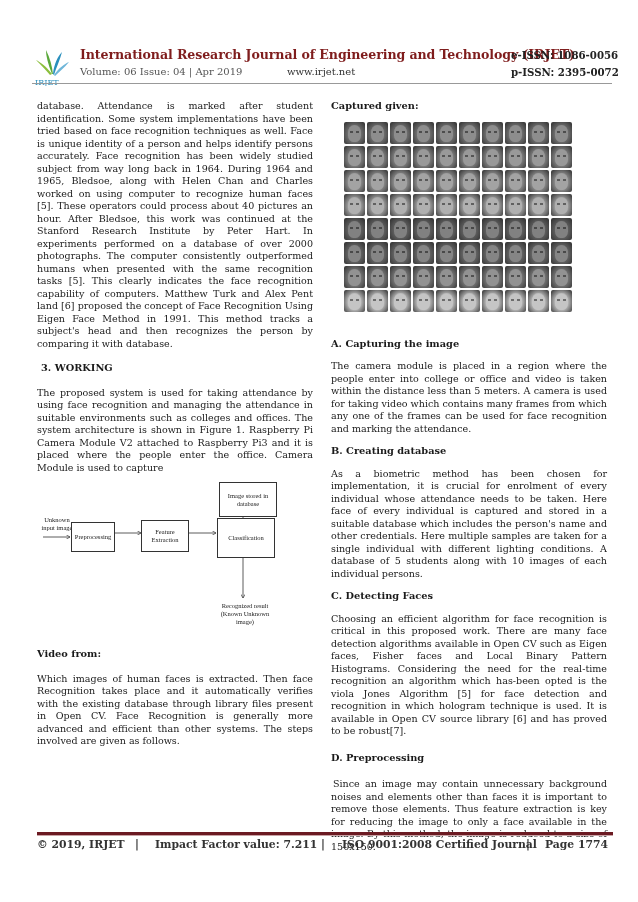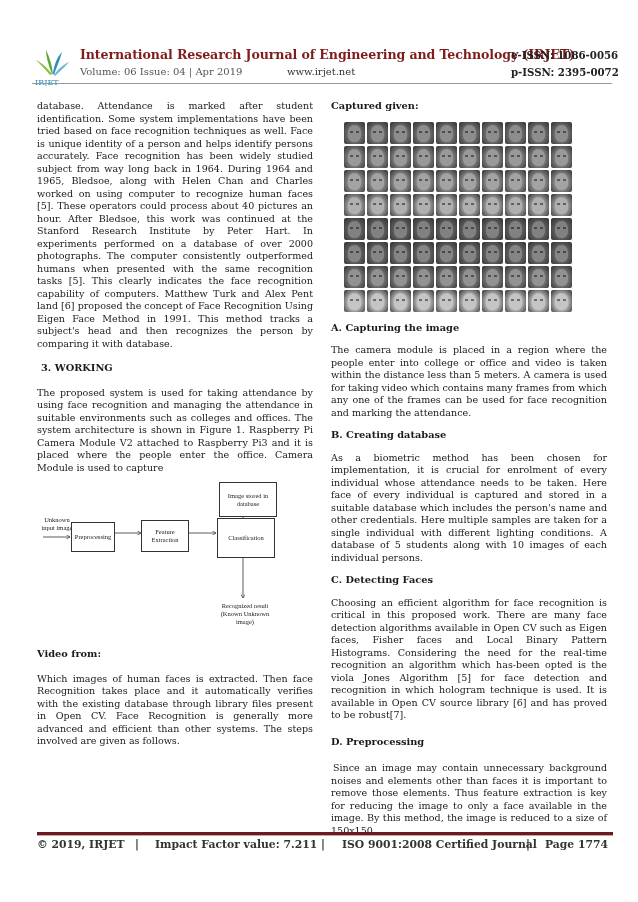--- a/index.html
+++ b/index.html
@@ -169,21 +169,21 @@
       <div class="face" style="background: radial-gradient(at 50% 55%, rgb(181, 181, 181) 0%, rgb(181, 181, 181) 45%, rgb(46, 46, 46) 100%);"></div>
       <div class="face" style="background: radial-gradient(at 50% 55%, rgb(181, 181, 181) 0%, rgb(181, 181, 181) 45%, rgb(46, 46, 46) 100%);"></div>
       <div class="face" style="background: radial-gradient(at 50% 55%, rgb(181, 181, 181) 0%, rgb(181, 181, 181) 45%, rgb(46, 46, 46) 100%);"></div>
       <div class="face" style="background: radial-gradient(at 50% 55%, rgb(181, 181, 181) 0%, rgb(181, 181, 181) 45%, rgb(46, 46, 46) 100%);"></div>
       <div class="face" style="background: radial-gradient(at 50% 55%, rgb(181, 181, 181) 0%, rgb(181, 181, 181) 45%, rgb(46, 46, 46) 100%);"></div>
       <div class="face" style="background: radial-gradient(at 50% 55%, rgb(181, 181, 181) 0%, rgb(181, 181, 181) 45%, rgb(46, 46, 46) 100%);"></div>
       <div class="face" style="background: radial-gradient(at 50% 55%, rgb(181, 181, 181) 0%, rgb(181, 181, 181) 45%, rgb(46, 46, 46) 100%);"></div>
       <div class="face" style="background: radial-gradient(at 50% 55%, rgb(181, 181, 181) 0%, rgb(181, 181, 181) 45%, rgb(46, 46, 46) 100%);"></div>
     </div>
 
-  <p class="heading" style="margin-top:10px;">A. Capturing the image</p>
+  <p class="heading" style="margin-top:26px;">A. Capturing the image</p>
   <p class="para" style="margin-top:10px;">The camera module is placed in a region where the people enter into college or office and video is taken within the distance less than 5 meters. A camera is used for taking video which contains many frames from which any one of the frames can be used for face recognition and marking the attendance.</p>
   <p class="heading" style="margin-top:10px;">B. Creating database</p>
   <p class="para" style="margin-top:10px;">As a biometric method has been chosen for implementation, it is crucial for enrolment of every individual whose attendance needs to be taken. Here face of every individual is captured and stored in a suitable database which includes the person's name and other credentials. Here multiple samples are taken for a single individual with different lighting conditions. A database of 5 students along with 10 images of each individual persons.</p>
   <p class="heading" style="margin-top:10px;">C. Detecting Faces</p>
   <p class="para" style="margin-top:10px;">Choosing an efficient algorithm for face recognition is critical in this proposed work. There are many face detection algorithms available in Open CV such as Eigen faces, Fisher faces and Local Binary Pattern Histograms. Considering the need for the real-time recognition an algorithm which has-been opted is the viola Jones Algorithm [5] for face detection and recognition in which hologram technique is used. It is available in Open CV source library [6] and has proved to be robust[7].</p>
   <p class="heading" style="margin-top:14px;">D. Preprocessing</p>
   <p class="para" style="margin-top:14px; text-indent:2px;">Since an image may contain unnecessary background noises and elements other than faces it is important to remove those elements. Thus feature extraction is key for reducing the image to only a face available in the image. By this method, the image is reduced to a size of 150x150.</p>
 </div>
 
 <div class="footer-rule"></div>

